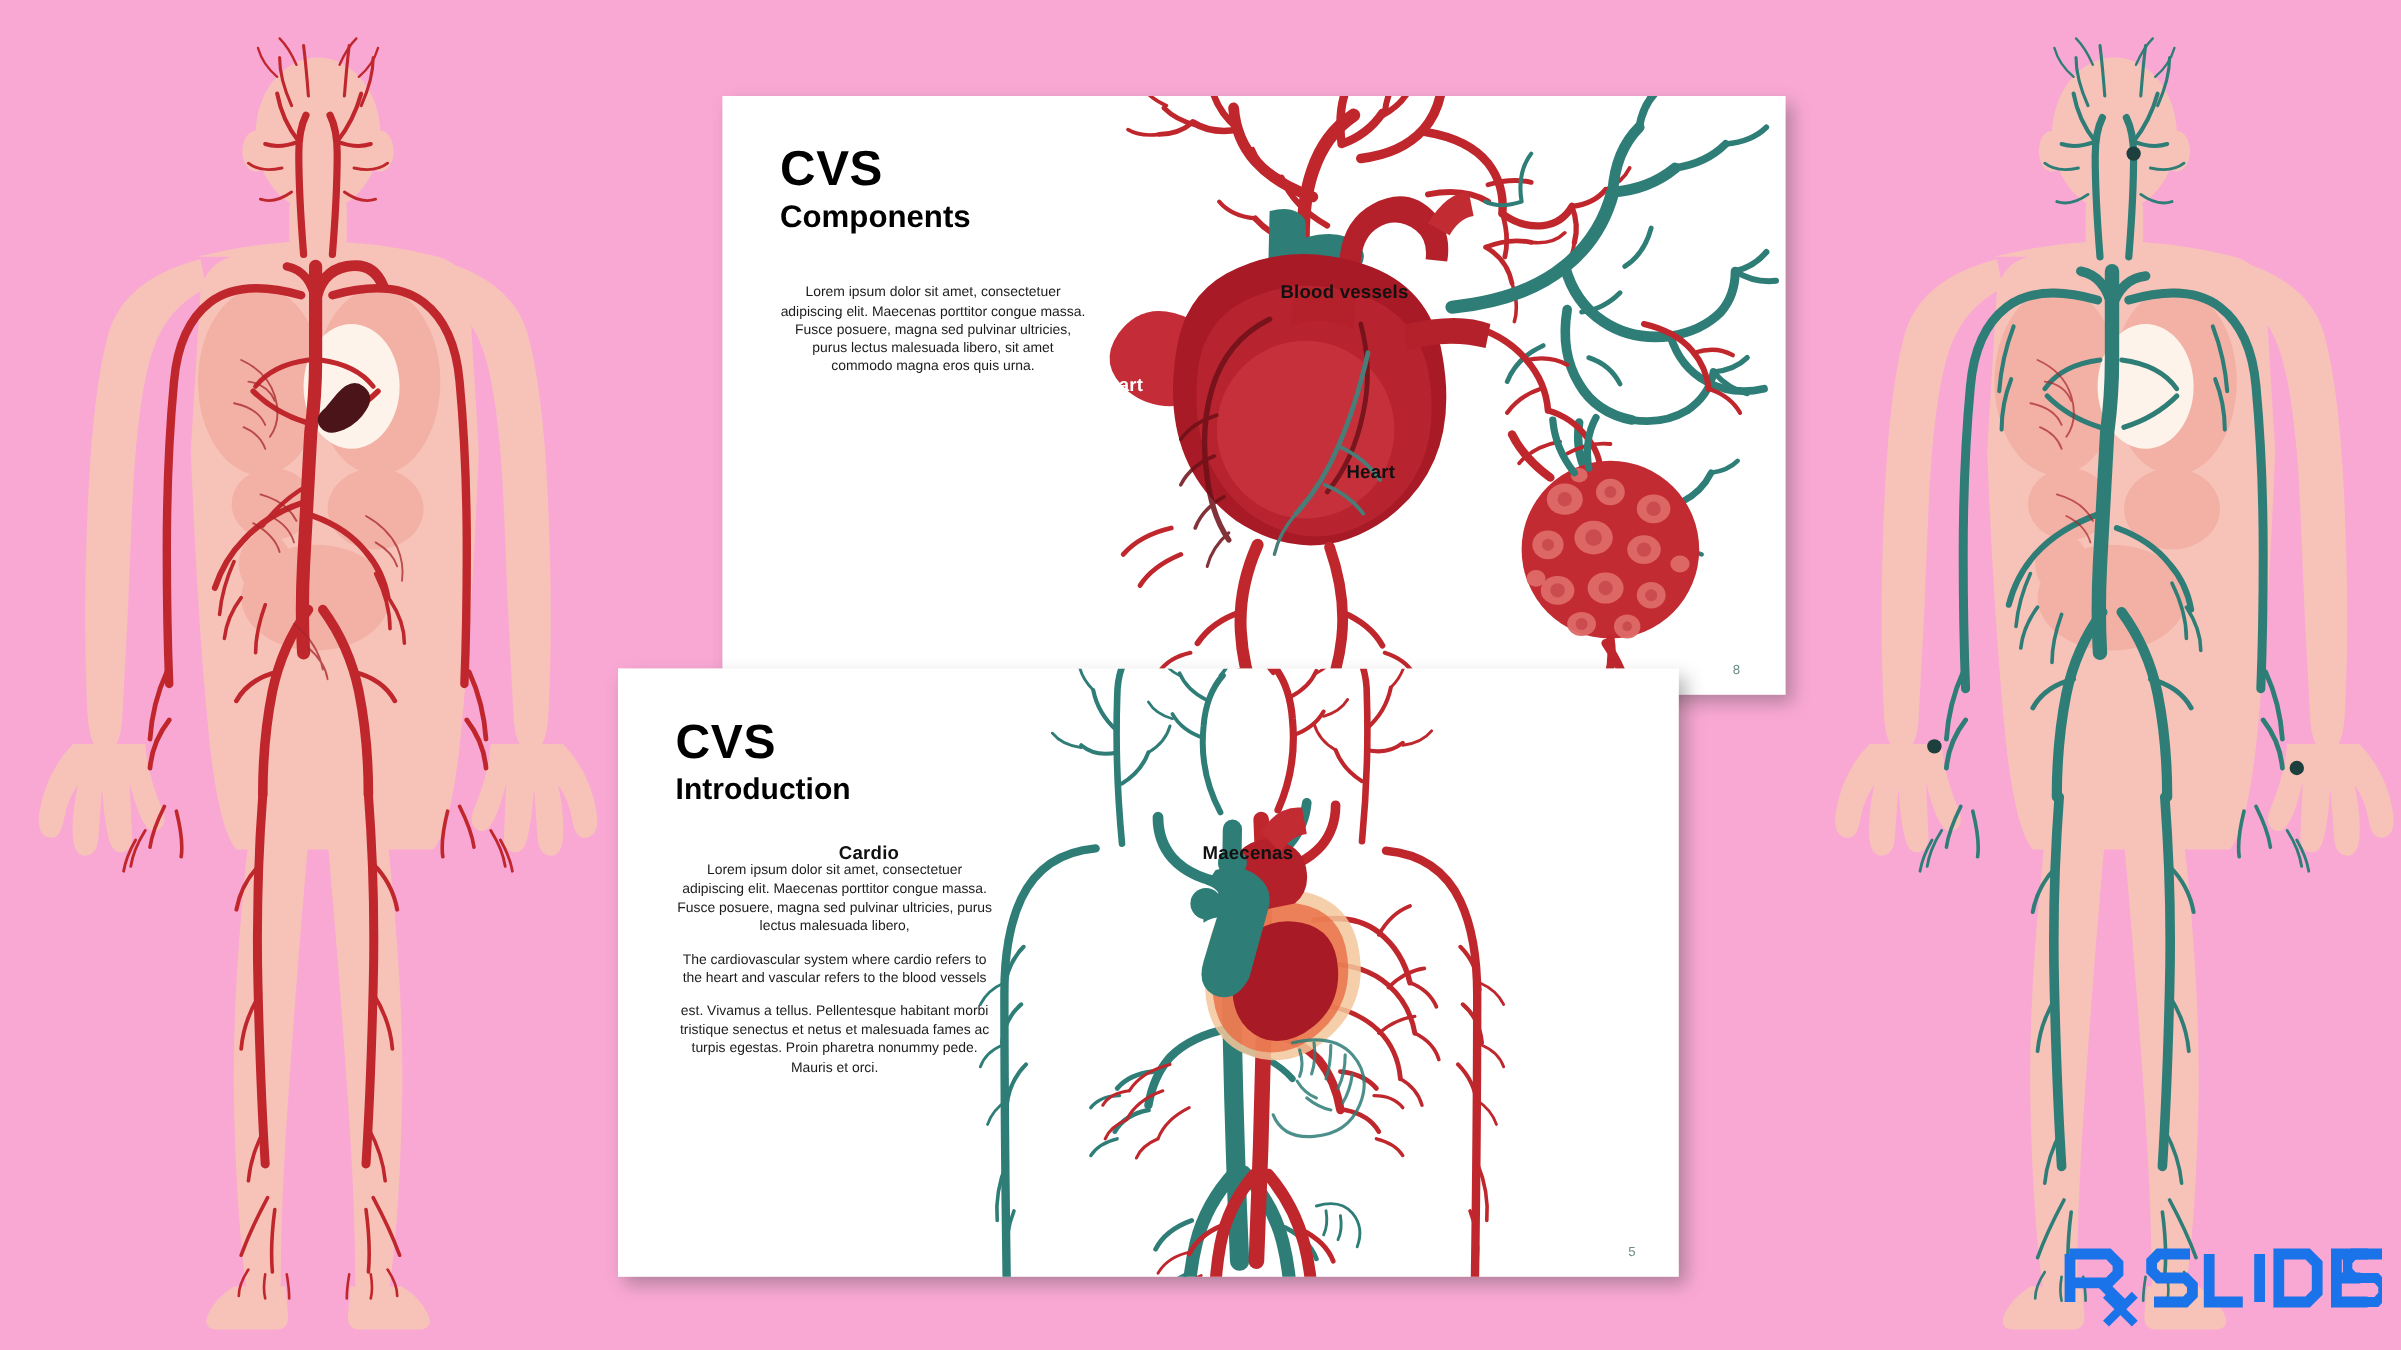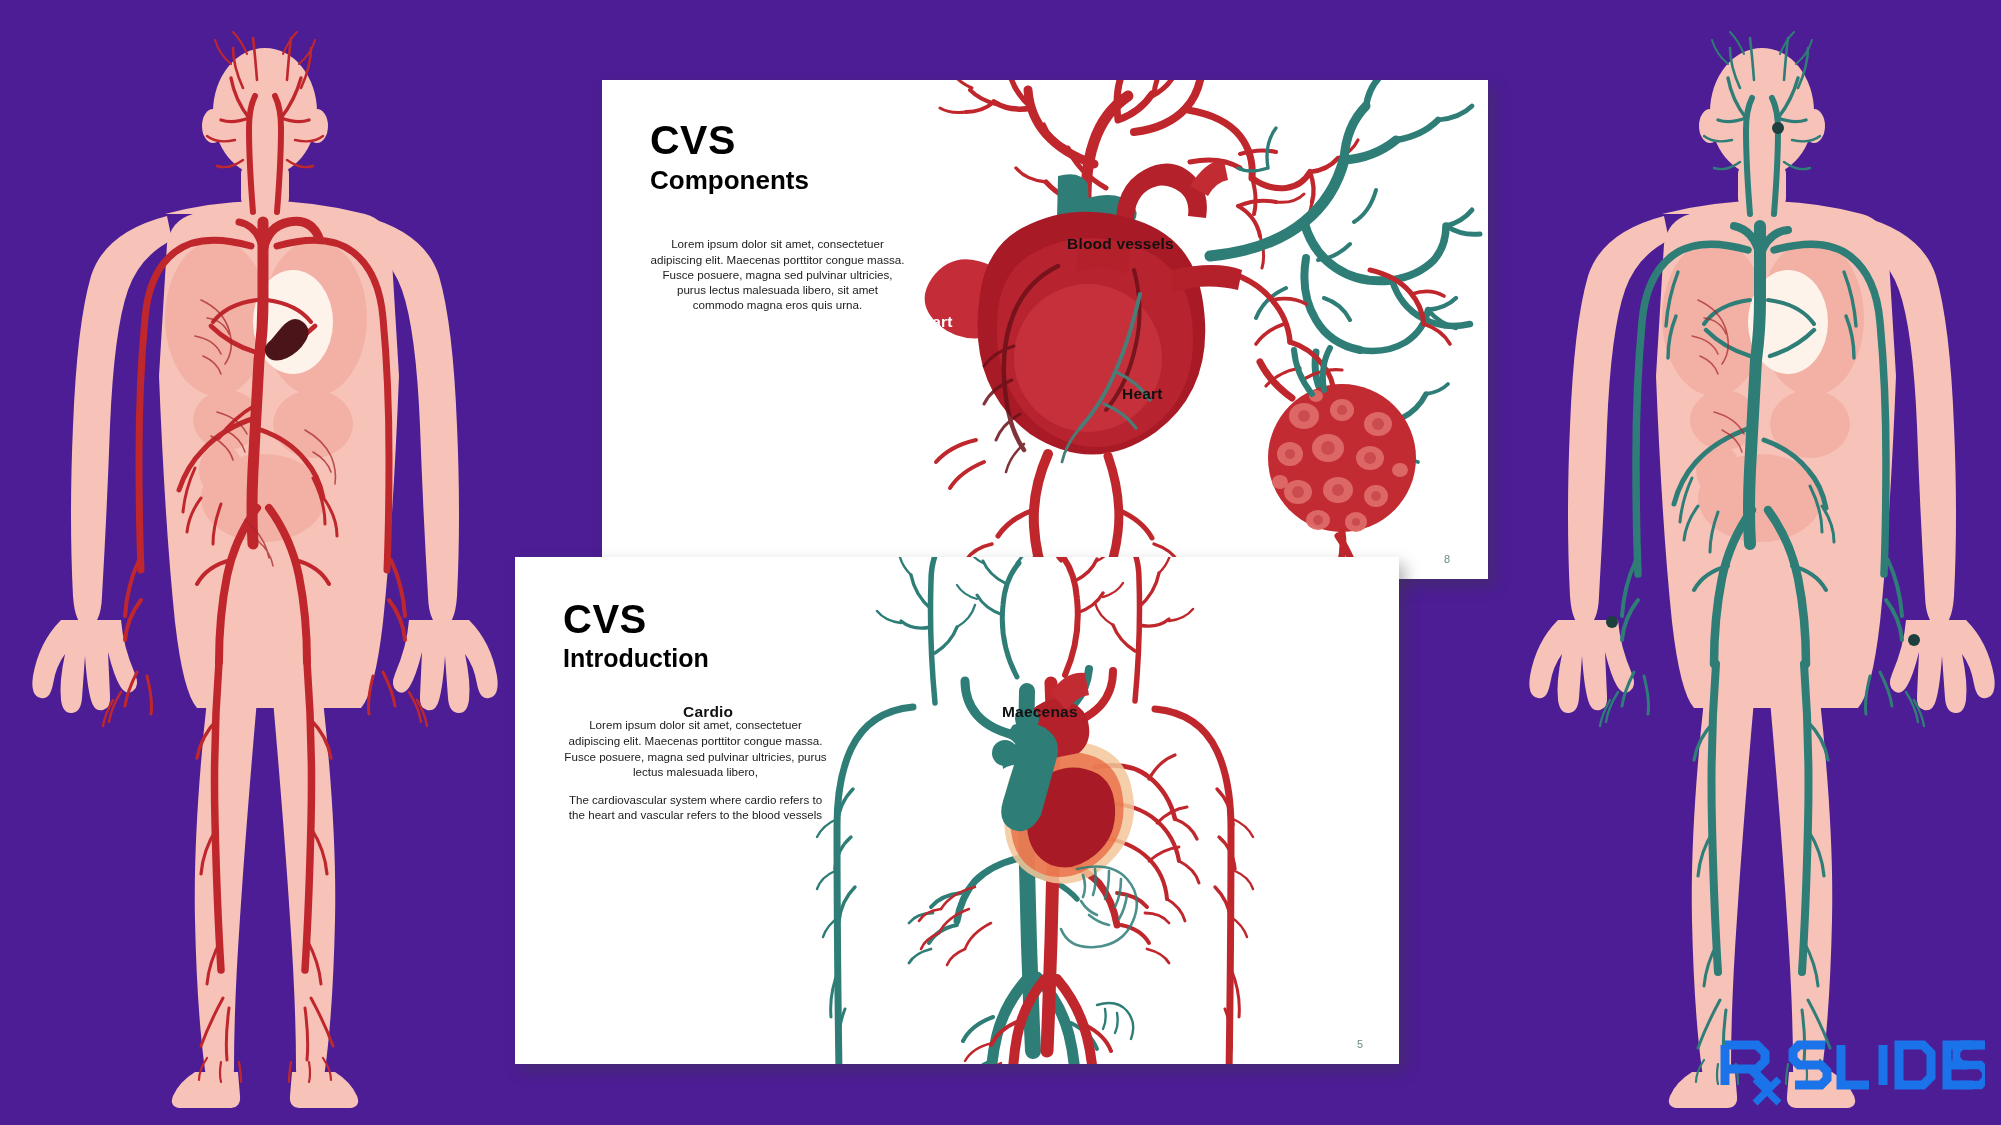--- a/index.html
+++ b/index.html
@@ -8,21 +8,21 @@
     margin: 0; padding: 0;
     width: 2001px; height: 1125px;
     overflow: hidden;
     background: #ffffff;
     font-family: "Liberation Sans", "DejaVu Sans", sans-serif;
   }
   #stage {
     position: relative;
     width: 2001px;
     height: 1125px;
-    background: #4c1d95;
+    background: #f9a8d4;
     overflow: hidden;
   }
 
   
   .figure-wrap {
     position: absolute;
     top: 0;
     width: 540px;
     height: 1125px;
   }
@@ -102,21 +102,21 @@
     color: #111111;
     z-index: 6;
     white-space: nowrap;
     letter-spacing: 0.2px;
   }
   .callout.light { color: #ffffff; }
 
   #label-heart         { left: 310px; top: 233px; font-size: 15.5px; }
   #label-blood-vessels { left: 465px; top: 155px; font-size: 15.5px; }
   #label-blood         { left: 520px; top: 305px; font-size: 15.5px; }
-  #label-cardio        { left: 168px; top: 146px; font-size: 15.5px; }
+  #label-cardio        { left: 184px; top: 146px; font-size: 15.5px; }
   #label-vascular      { left: 487px; top: 146px; font-size: 15.5px; }
 
   .slide-number {
     position: absolute;
     font-size: 11px;
     color: #6c8c86;
     z-index: 7;
   }
   #slide-components .slide-number { right: 38px; bottom: 14px; }
   #slide-introduction .slide-number { right: 36px; bottom: 14px; }
@@ -578,20 +578,21 @@
           </g>
         </svg>
       </div>
 
       <div class="text-col">
         <h1 class="title-main">CVS</h1>
         <h2 class="title-sub">Introduction</h2>
         <div class="body-block">
           <p class="body-p">Lorem ipsum dolor sit amet, consectetuer adipiscing elit. Maecenas porttitor congue massa. Fusce posuere, magna sed pulvinar ultricies, purus lectus malesuada libero,</p>
           <p class="body-p">The cardiovascular system where cardio refers to the heart and vascular refers to the blood vessels</p>
+          <p class="body-p">est. Vivamus a tellus. Pellentesque habitant morbi tristique senectus et netus et malesuada fames ac turpis egestas. Proin pharetra nonummy pede. Mauris et orci.</p>
         </div>
       </div>
 
       <div class="callout" id="label-cardio">Cardio</div>
       <div class="callout" id="label-vascular">Maecenas</div>
 
       <div class="slide-number">5</div>
     </div>
   </div>
 

